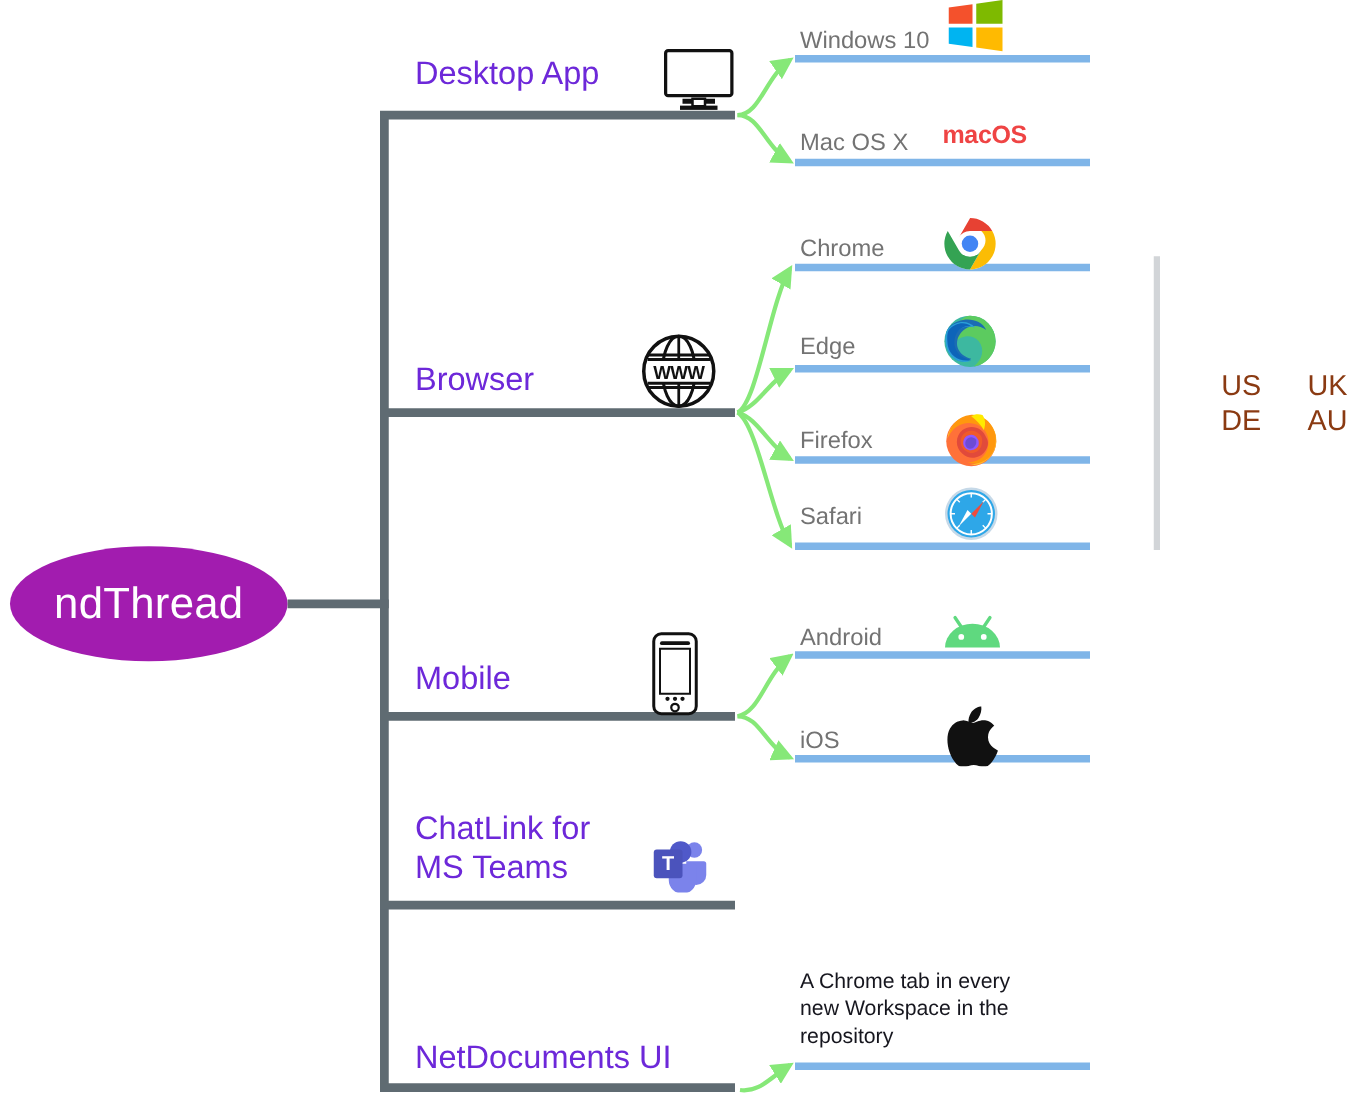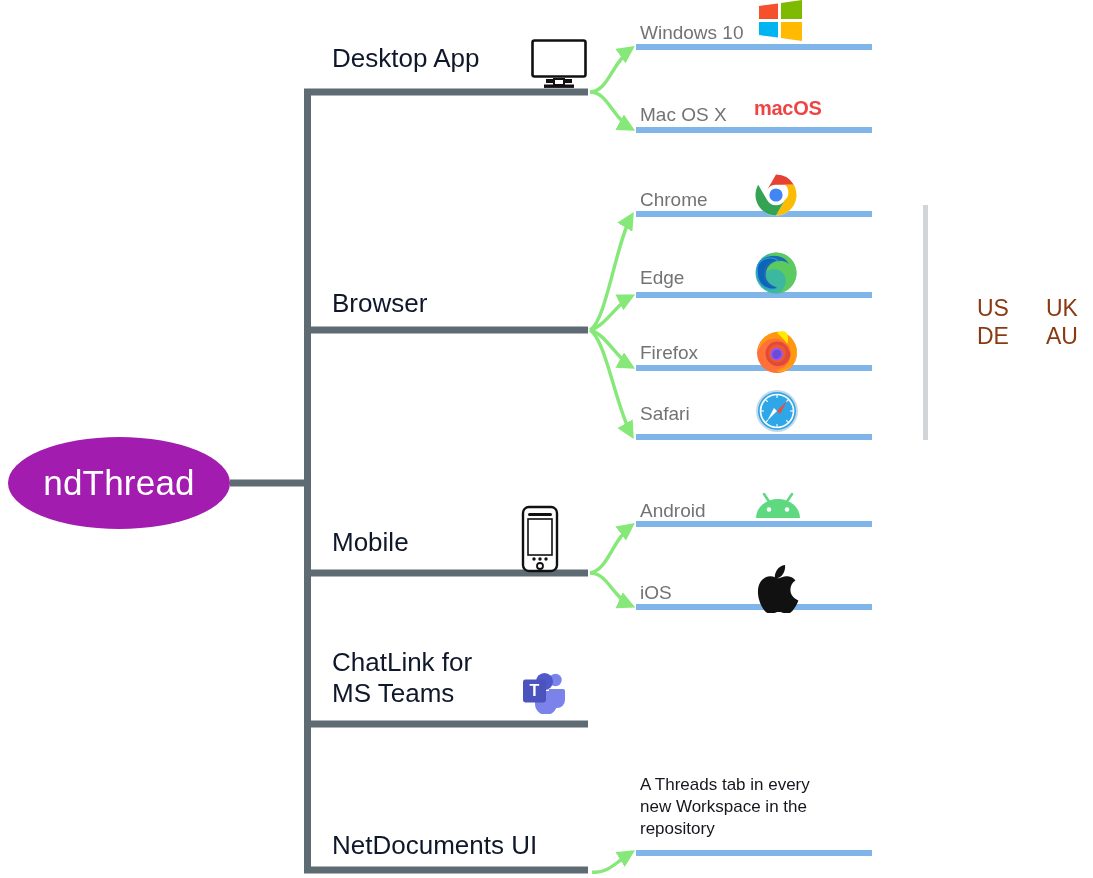--- a/index.html
+++ b/index.html
@@ -36,21 +36,21 @@
   #root-node .root-label {
     color: #ffffff;
     font-size: 35px;
     letter-spacing: .2px;
     white-space: nowrap;
   }
 
   
   .branch-label {
     position: absolute;
-    color: #0f172a;
+    color: #6d28d9;
     font-size: 26px;
     line-height: 31px;
     white-space: pre-line;
   }
 
   
   .leaf-label {
     position: absolute;
     color: #737373;
     font-size: 19px;
@@ -162,20 +162,32 @@
 
   <div class="icon-box" style="left:530px; top:38px;">
     <svg width="58" height="52" viewBox="0 0 58 52">
       <rect x="2.5" y="2.5" width="53" height="36" rx="2" fill="#fff" stroke="#111" stroke-width="2.6"></rect>
       <rect x="16" y="41" width="26" height="4" fill="#111"></rect>
       <rect x="24" y="41" width="10" height="6" fill="#fff" stroke="#111" stroke-width="2"></rect>
       <rect x="14" y="46.5" width="30" height="3.4" fill="#111"></rect>
     </svg>
   </div>
 
+  <div class="icon-box" style="left:512px; top:266px;">
+    <svg width="62" height="62" viewBox="0 0 62 62">
+      <circle cx="31" cy="31" r="28" fill="#fff" stroke="#111" stroke-width="2.8"></circle>
+      <ellipse cx="31" cy="31" rx="13" ry="28" fill="none" stroke="#111" stroke-width="2.4"></ellipse>
+      <line x1="31" y1="3" x2="31" y2="59" stroke="#111" stroke-width="2.2"></line>
+      <path d="M6,18 H56" stroke="#111" stroke-width="2.4"></path>
+      <path d="M6,44 H56" stroke="#111" stroke-width="2.4"></path>
+      <rect x="6" y="21.5" width="50" height="19" fill="#fff"></rect>
+      <path d="M6,21.5 H56 M6,40.5 H56" stroke="#111" stroke-width="2.4"></path>
+      <text x="31" y="37.5" text-anchor="middle" font-family="'Liberation Sans',sans-serif" font-size="15" font-weight="bold" fill="#111" letter-spacing="-.5">WWW</text>
+    </svg>
+  </div>
 
   <div class="icon-box" style="left:521px; top:505px;">
     <svg width="38" height="68" viewBox="0 0 38 68">
       <rect x="2" y="2" width="34" height="64" rx="6" fill="#fff" stroke="#111" stroke-width="2.4"></rect>
       <rect x="7" y="8" width="24" height="3" rx="1.5" fill="#111"></rect>
       <rect x="7" y="14" width="24" height="36" fill="none" stroke="#111" stroke-width="1.6"></rect>
       <circle cx="13" cy="54" r="1.7" fill="#111"></circle>
       <circle cx="19" cy="54" r="1.7" fill="#111"></circle>
       <circle cx="25" cy="54" r="1.7" fill="#111"></circle>
       <circle cx="19" cy="61" r="3" fill="none" stroke="#111" stroke-width="1.8"></circle>
@@ -197,21 +209,21 @@
   <div class="leaf-label" style="left:640px; top:103px;">Mac OS X</div>
 
   <div class="leaf-label" style="left:640px; top:188px;">Chrome</div>
   <div class="leaf-label" style="left:640px; top:266px;">Edge</div>
   <div class="leaf-label" style="left:640px; top:341px;">Firefox</div>
   <div class="leaf-label" style="left:640px; top:402px;">Safari</div>
 
   <div class="leaf-label" style="left:640px; top:499px;">Android</div>
   <div class="leaf-label" style="left:640px; top:581px;">iOS</div>
 
-  <div class="leaf-note" style="left:640px; top:774px; width:230px;">A Threads tab in every
+  <div class="leaf-note" style="left:640px; top:774px; width:230px;">A Chrome tab in every
 new Workspace in the
 repository</div>
 
   <div class="icon-box" style="left:757px; top:0px;">
     <svg width="48" height="42" viewBox="0 0 48 42">
       <polygon points="2,6 21,3.4 21,19 2,19" fill="#F4512C"></polygon>
       <polygon points="24,3 45,0 45,19 24,19" fill="#7EBA00"></polygon>
       <polygon points="2,22 21,22 21,37.5 2,35" fill="#00B4F1"></polygon>
       <polygon points="24,22 45,22 45,41 24,38" fill="#FFBA01"></polygon>
     </svg>

